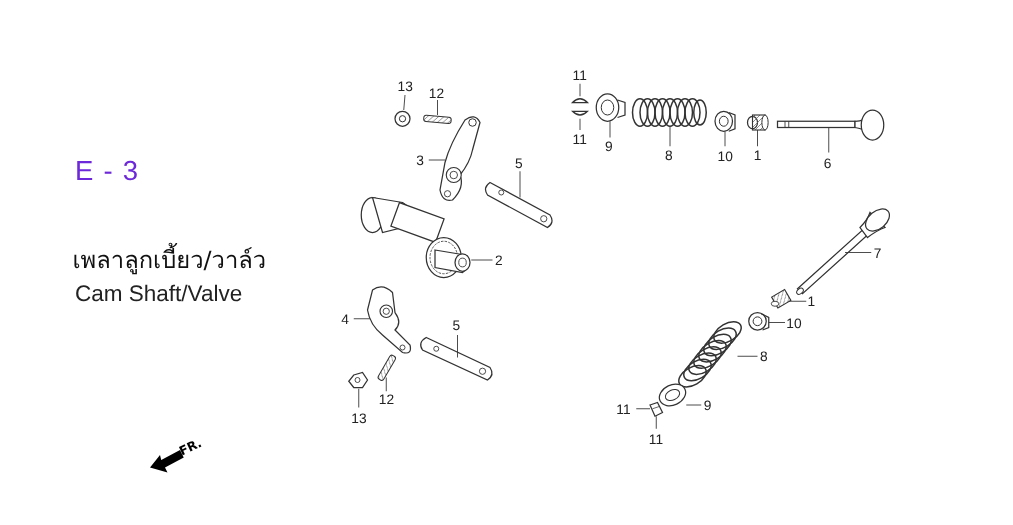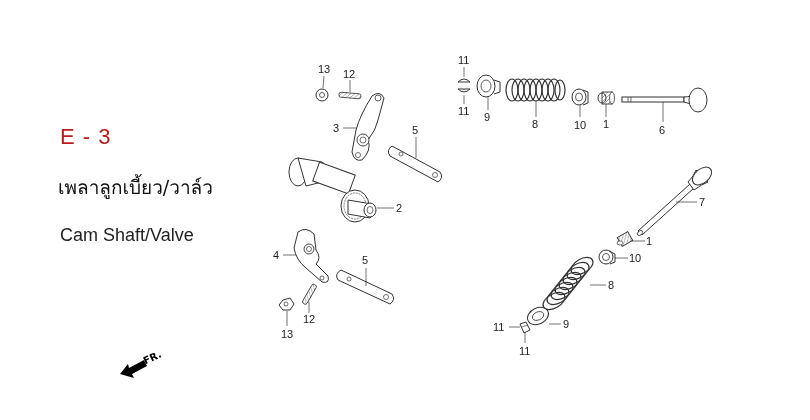--- a/index.html
+++ b/index.html
@@ -1,19 +1,19 @@
 <!DOCTYPE html>
 <html><head>
 <meta charset="utf-8">
 <style>
   html, body { margin:0; padding:0; background:#ffffff; }
   body { width:810px; height:420px; position:relative; overflow:hidden;
          font-family:"Liberation Sans", "DejaVu Sans", sans-serif; color:#222; }
-  .sec-code { position:absolute; left:60px; top:124px; font-size:22px; color:#b91c1c; letter-spacing:1px; }
-  .thai-title { position:absolute; left:58px; top:172px; font-size:19px; font-family:"DejaVu Sans", sans-serif; color:#111; }
+  .sec-code { position:absolute; left:60px; top:124px; font-size:22px; color:#6d28d9; letter-spacing:1px; }
+  .thai-title { position:absolute; left:58px; top:192px; font-size:19px; font-family:"DejaVu Sans", sans-serif; color:#111; }
   .en-title { position:absolute; left:60px; top:213px; font-size:18px; color:#222;margin-top:12px; }
   svg.diagram { position:absolute; left:0; top:0; }
   .callout { font-family:"Liberation Sans", "DejaVu Sans", sans-serif; font-size:11px; fill:#222; }
   .fr-label { font-family:"DejaVu Sans", sans-serif; font-size:10px; font-weight:bold; fill:#000; }
 </style>
 </head>
 <body>
 
 <div class="sec-code">E - 3</div>
 <div class="thai-title">เพลาลูกเบี้ยว/วาล์ว</div>

